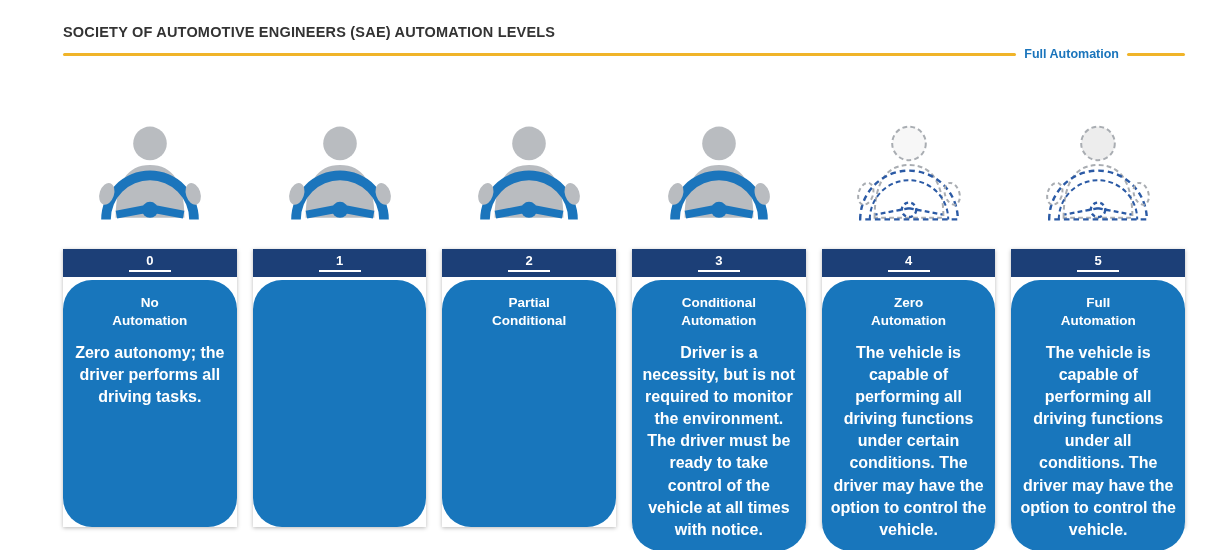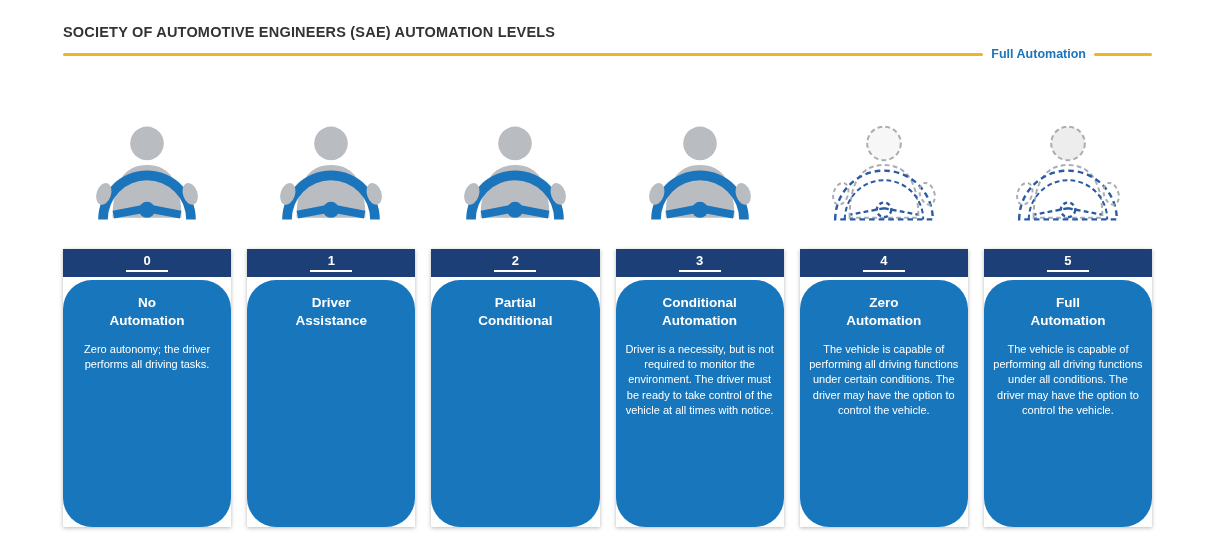--- a/index.html
+++ b/index.html
@@ -3,21 +3,21 @@
 <meta charset="utf-8">
 <style>
   * { box-sizing: border-box; }
   html, body { margin: 0; padding: 0; }
   body {
     width: 1215px; height: 550px;
     background: #ffffff;
     font-family: "Liberation Sans", sans-serif;
     overflow: hidden;
   }
-  .page { padding: 24px 63px 0 63px; }
+  .page { padding: 24px 30px 0 63px; }
 
   
   .page-title {
     margin: 0 0 7px 0;
     font-size: 14.5px;
     font-weight: bold;
     color: #333333;
     letter-spacing: 0.2px;
   }
   .rule-row { display: flex; align-items: center; gap: 8px; }
@@ -59,22 +59,22 @@
     border-radius: 29px;
   }
   .card-title {
     font-weight: bold;
     font-size: 13.5px;
     line-height: 1.3;
     white-space: pre-line;
     margin: 0 0 13px 0;
   }
   .card-desc {
-    font-size: 11px;
-    font-weight: normal;
+    font-size: 16px;
+    font-weight: bold;
     line-height: 1.38;
     margin: 0;
   }
 </style>
 </head>
 <body>
 
 <div class="page">
 
   <h1 class="page-title">SOCIETY OF AUTOMOTIVE ENGINEERS (SAE) AUTOMATION LEVELS</h1>
@@ -125,22 +125,20 @@
           <ellipse cx="129" cy="86" rx="9" ry="14" fill="#b9bcc0" transform="rotate(-18 129 86)"></ellipse>
           <circle cx="75" cy="23" r="21" fill="#b9bcc0"></circle>
         </svg>
       </div>
       <div class="card">
         <div class="card-header">
           <span class="level-number">1</span>
           <div class="num-underline"></div>
         </div>
         <div class="card-body">
-          <div class="card-title">Driver
-Assistance</div>
         </div>
       </div>
     </div>
 
     <div class="col">
       <div class="icon-wrap">
         <svg viewBox="0 0 150 120" width="120" height="96">
           <path d="M32,116 Q32,50 75,50 Q118,50 118,116 Z" fill="#b9bcc0"></path>
           <path d="M14,118 A61,61 0 0 1 136,118 Z M26,118 A49,49 0 0 1 124,118 Z" fill="#1b75bc" fill-rule="evenodd"></path>
           <line x1="75" y1="104" x2="33" y2="112" stroke="#1b75bc" stroke-width="10"></line>

